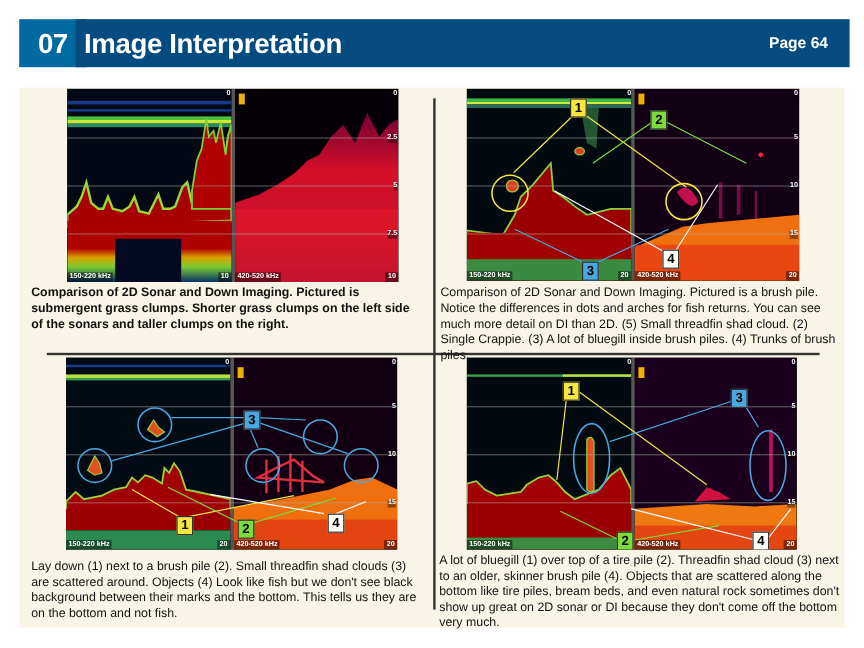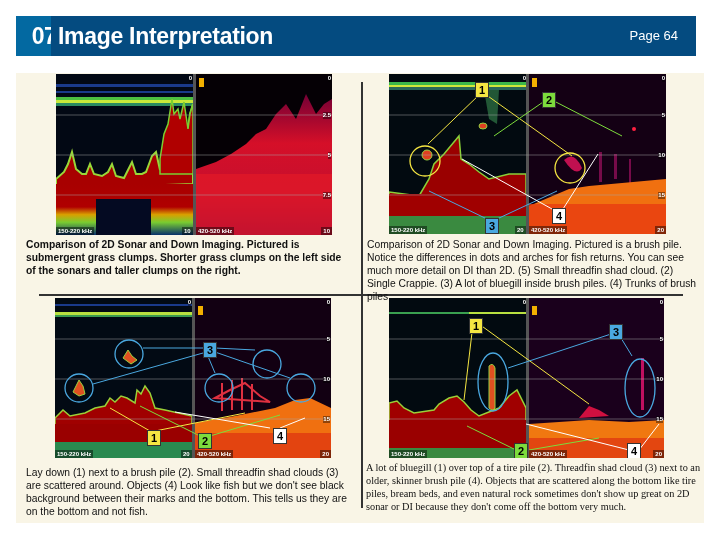--- a/index.html
+++ b/index.html
@@ -1,23 +1,23 @@
 <!DOCTYPE html>
 <html><head>
 <meta charset="utf-8">
 <style>
   html, body { margin:0; padding:0; }
   body { width:720px; height:540px; background:#ffffff; position:relative; overflow:hidden;
          font-family:"Liberation Sans", sans-serif; }
   .header { position:absolute; left:16px; top:16px; width:688px; height:40px; }
   .chap { position:absolute; left:0; top:0; width:56px; height:40px; background:#0369a1;
           color:#fff; font-weight:bold; font-size:23px; line-height:40px; text-align:center; letter-spacing:-0.5px; }
-  .titlebar { position:absolute; left:35px; top:0; width:645px; height:40px; background:#044b80; color:#fff; }
+  .titlebar { position:absolute; left:47px; top:0; width:645px; height:40px; background:#044b80; color:#fff; }
   .title { position:absolute; left:7px; top:0; font-weight:bold; font-size:23px; line-height:40px; letter-spacing:-0.3px; }
-  .pagenum { position:absolute; right:18px; top:0; font-weight:normal; font-size:13px; line-height:40px; }
+  .pagenum { position:absolute; right:18px; top:0; font-weight:bold; font-size:13px; line-height:40px; }
   .panel { position:absolute; left:16px; top:73px; width:688px; height:450px; background:#f9f5e6; }
   .vdiv { position:absolute; left:361px; top:82px; width:2px; height:426px; background:#333; }
   .hdiv { position:absolute; left:39px; top:294px; width:644px; height:2px; background:#333; }
   .caption { position:absolute; font-size:10.3px; line-height:13px; color:#111; }
   .sonar { position:absolute; overflow:hidden; background:#000; }
   .sonar svg { position:absolute; left:0; top:0; }
   .lbl { position:absolute; bottom:0; font-size:6px; font-weight:bold; color:#fff; background:rgba(0,0,0,0.45); padding:0 2px; line-height:8px; }
   .depth { position:absolute; right:1px; font-size:6px; font-weight:bold; color:#fff; line-height:7px; background:rgba(0,0,0,.4); }
 </style>
 </head>
@@ -230,13 +230,13 @@
   <span class="depth" style="top:78px;">10</span>
   <span class="depth" style="top:118px;">15</span>
   <span class="lbl" style="left:0;">150-220 kHz</span>
   <span class="lbl" style="left:140px;">420-520 kHz</span>
   <span class="lbl" style="right:0;">20</span>
   <div style="position:absolute;left:80px;top:20px;width:12px;height:14px;background:#f5e642;border:1px solid #333;font-size:11px;font-weight:bold;text-align:center;line-height:14px;color:#000;">1</div>
   <div style="position:absolute;left:125px;top:145px;width:12px;height:14px;background:#7ddc3c;border:1px solid #333;font-size:11px;font-weight:bold;text-align:center;line-height:14px;color:#000;">2</div>
   <div style="position:absolute;left:220px;top:26px;width:12px;height:14px;background:#4aa8e0;border:1px solid #333;font-size:11px;font-weight:bold;text-align:center;line-height:14px;color:#000;">3</div>
   <div style="position:absolute;left:238px;top:145px;width:12px;height:14px;background:#fff;border:1px solid #333;font-size:11px;font-weight:bold;text-align:center;line-height:14px;color:#000;">4</div>
 </div>
-<div class="caption" style="left:366px;top:461px;width:336px;font-family:Liberation Serif, serif;">A lot of bluegill (1) over top of a tire pile (2). Threadfin shad cloud (3) next to an older, skinner brush pile (4). Objects that are scattered along the bottom like tire piles, bream beds, and even natural rock sometimes don't show up great on 2D sonar or DI because they don't come off the bottom very much.</div>
+<div class="caption" style="left:366px;top:461px;width:336px;">A lot of bluegill (1) over top of a tire pile (2). Threadfin shad cloud (3) next to an older, skinner brush pile (4). Objects that are scattered along the bottom like tire piles, bream beds, and even natural rock sometimes don't show up great on 2D sonar or DI because they don't come off the bottom very much.</div>
 
 </body></html>

